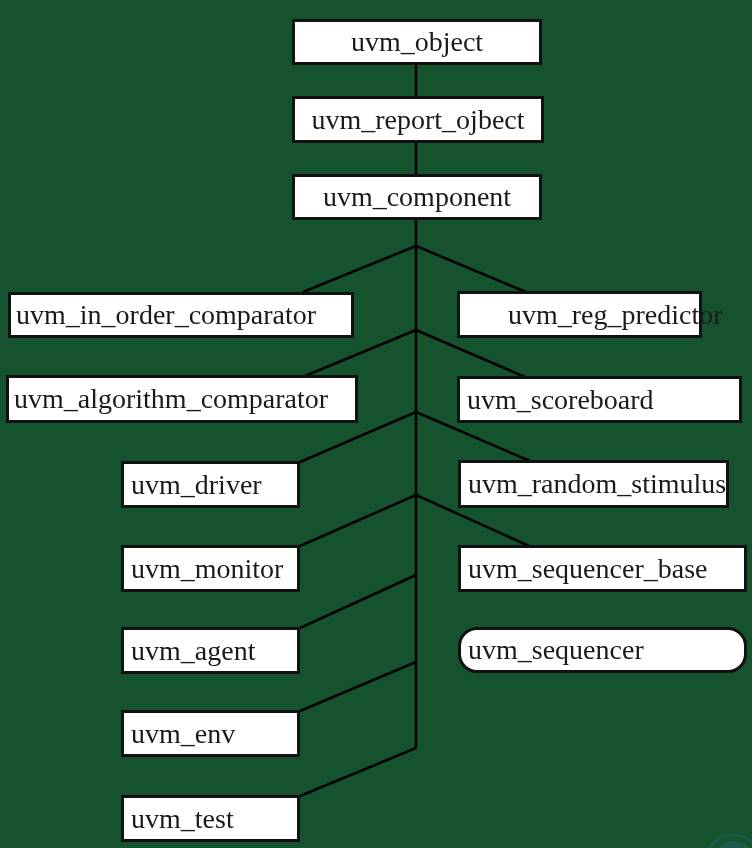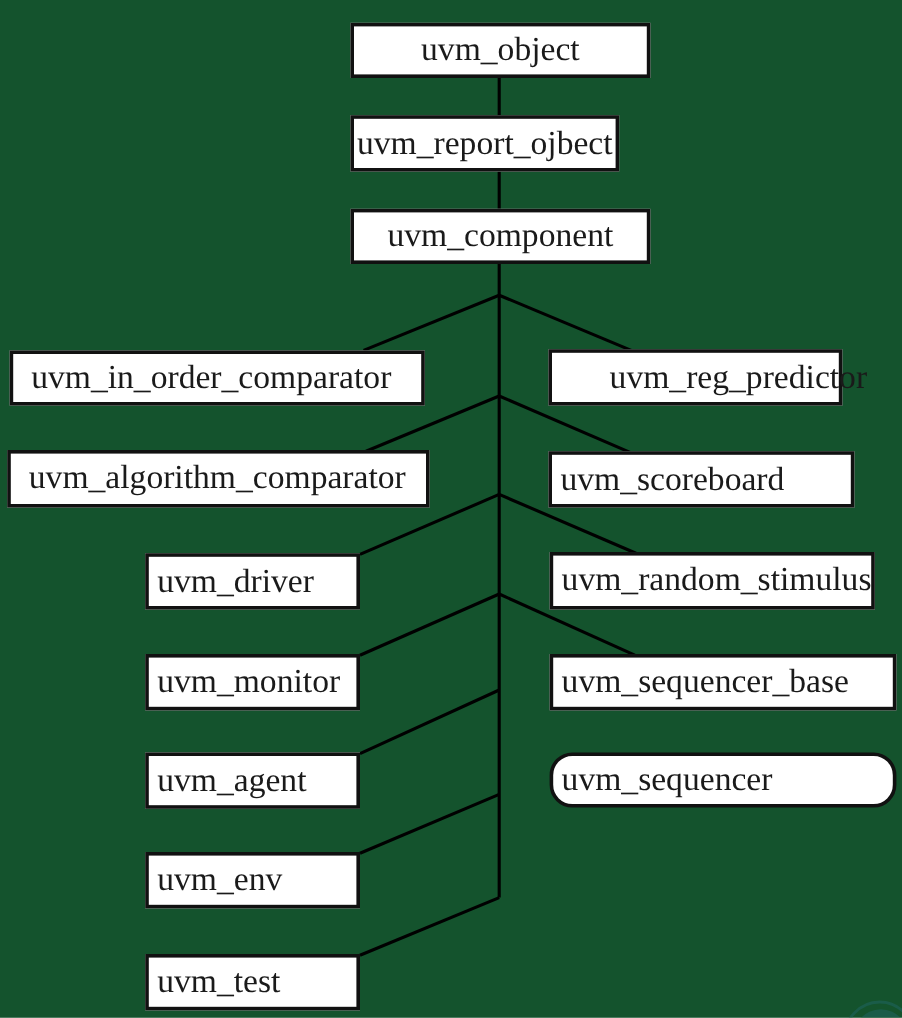--- a/index.html
+++ b/index.html
@@ -29,37 +29,37 @@
     line-height: 1;
     display: flex;
     align-items: center;
     white-space: nowrap;
     padding-left: 7px;
   }
   .node.center {
     justify-content: center;
     padding-left: 0;
   }
-  .node.tight { padding-left: 15px; }
+  .node.tight { padding-left: 5px; }
 
   
   .n-object      { left: 292px; top:  19px; width: 250px; height: 46px; }
-  .n-report      { left: 292px; top:  96px; width: 224px; height: 47px; }
+  .n-report      { left: 292px; top:  96px; width: 252px; height: 47px; }
   .n-component   { left: 292px; top: 174px; width: 250px; height: 46px; }
   
   .n-inorder     { left:   8px; top: 292px; width: 346px; height: 46px; }
   .n-algorithm   { left:   6px; top: 375px; width: 352px; height: 48px; }
   .n-driver      { left: 121px; top: 461px; width: 179px; height: 47px; }
   .n-monitor     { left: 121px; top: 545px; width: 179px; height: 47px; }
   .n-agent       { left: 121px; top: 627px; width: 179px; height: 47px; }
   .n-env         { left: 121px; top: 710px; width: 179px; height: 47px; }
   .n-test        { left: 121px; top: 795px; width: 179px; height: 47px; }
   
   .n-regpred     { left: 457px; top: 291px; width: 245px; height: 47px; padding-left: 48px; }
-  .n-scoreboard  { left: 457px; top: 376px; width: 255px; height: 47px; text-align: right; }
+  .n-scoreboard  { left: 457px; top: 376px; width: 285px; height: 47px; text-align: right; }
   .n-randstim    { left: 458px; top: 460px; width: 271px; height: 48px; }
   .n-seqbase     { left: 458px; top: 545px; width: 289px; height: 47px; }
   .n-sequencer   { left: 458px; top: 627px; width: 289px; height: 46px; border-radius: 19px; }
 
   .corner-mark {
     position: absolute;
     right: 0; bottom: 0;
     width: 48px; height: 16px;
     overflow: hidden;
   }

